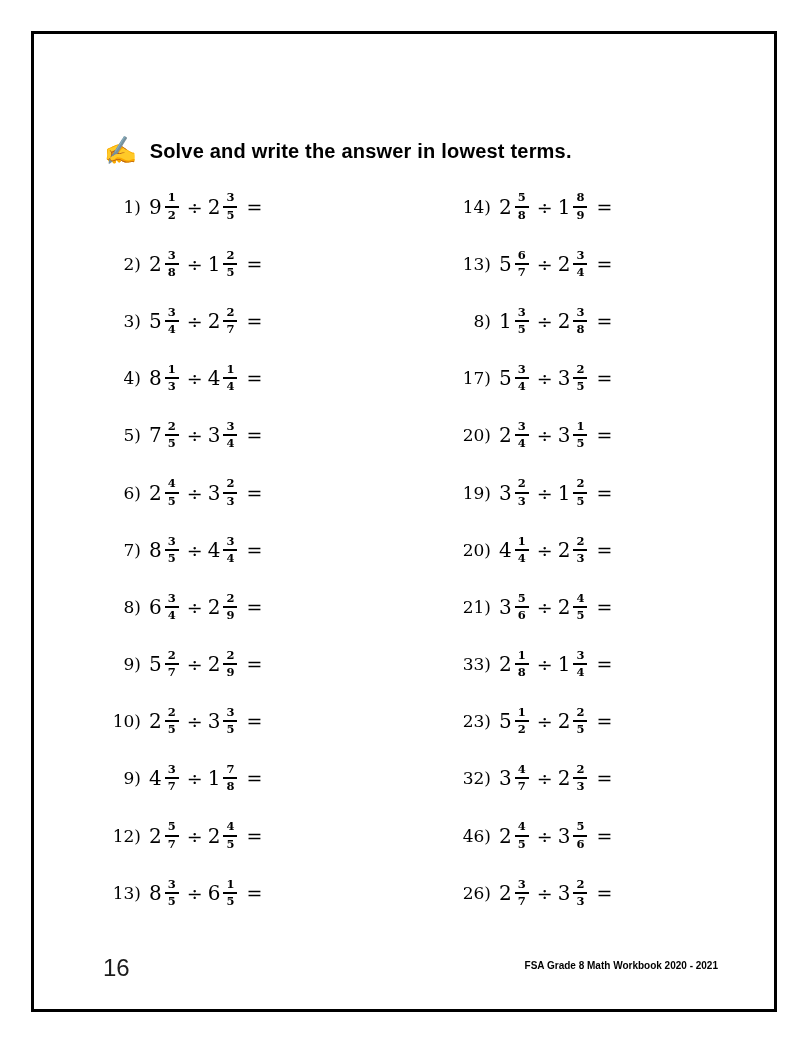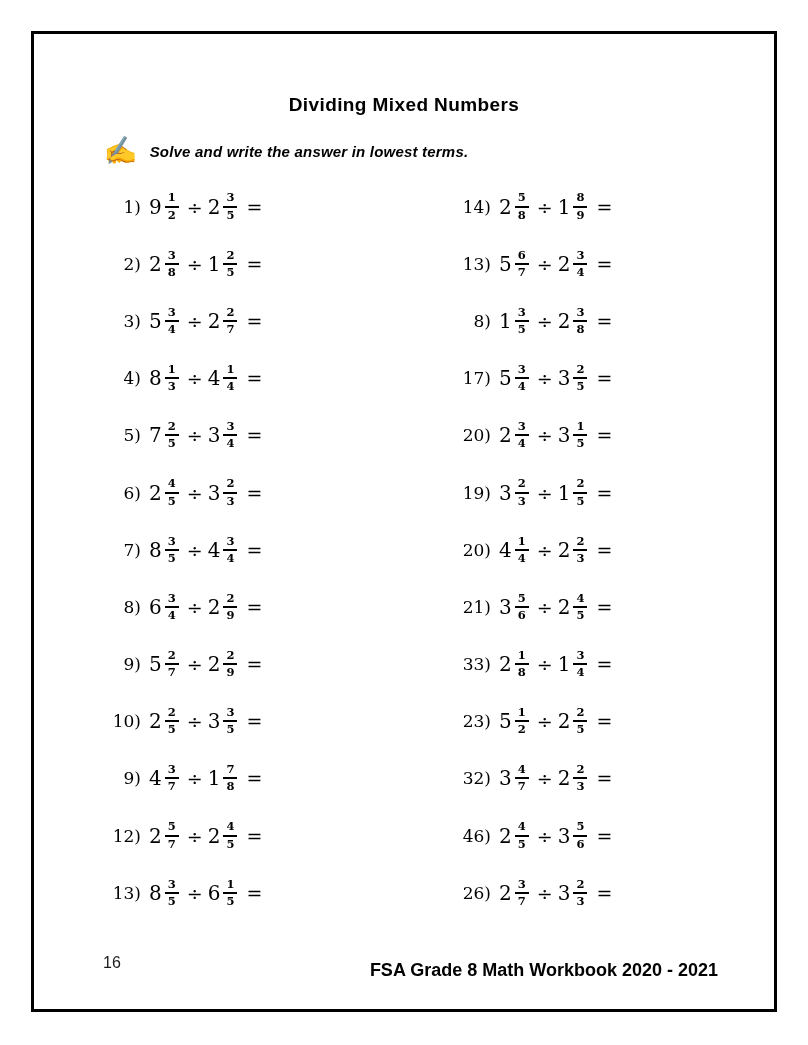--- a/index.html
+++ b/index.html
@@ -19,21 +19,21 @@
   .title {
     position: absolute; top: 94px; left: 0; width: 100%;
     text-align: center;
     font-size: 19px; font-weight: 800; letter-spacing: 0.4px;
   }
   .instruction {
     position: absolute; top: 138px; left: 104px;
     display: flex; align-items: center; gap: 12px;
   }
   .pen { font-size: 27px; line-height: 1; transform: rotate(-4deg); }
-  .instr-text { font-style: italic; font-weight: 700; font-size: 15px; letter-spacing: 0.2px; }
+  .instr-text { font-weight: 700; font-size: 20px; letter-spacing: 0.2px; }
   .problems {
     position: absolute; top: 178px; left: 104px;
     display: grid;
     grid-template-columns: 350px 350px;
     grid-template-rows: repeat(13, 57.2px);
     grid-auto-flow: column;
   }
   .problem {
     display: flex; align-items: center;
     font-family: "DejaVu Serif", serif;
@@ -47,36 +47,35 @@
     display: inline-flex; flex-direction: column; align-items: center;
     margin: 0 3px;
     font-size: 11.5px; font-weight: 700; line-height: 1.15;
   }
   .frac .fnum { padding: 0 3px 1px; border-bottom: 2px solid #000; }
   .frac .fden { padding-top: 1px; }
   .op { font-size: 19px; margin: 0 5px; }
   .eq { font-size: 19px; margin-left: 6px; }
   .footer-page {
     position: absolute; left: 103px; top: 954px;
-    font-size: 16px; font-weight: 400; color: #1c1c1c;
+    font-size: 24px; font-weight: 400; color: #1c1c1c;
     font-family: "Liberation Sans", sans-serif;
     text-align: center;
   }
   .footer-text {
     position: absolute; right: 90px; top: 960px;
-    font-size: 18px; font-weight: 700;
+    font-size: 10px; font-weight: 700;
   }
 </style>
 </head>
 <body>
 
 <div class="sheet">
   <div class="frame"></div>
 
-  <div class="title">Dividing Mixed Numbers</div>
 
   <div class="instruction">
     <span class="pen">✍</span>
     <span class="instr-text">Solve and write the answer in lowest terms.</span>
   </div>
 
   <div class="problems">
   <div class="problem">
     <span class="pnum">1)</span>
     <span class="whole">9</span>

